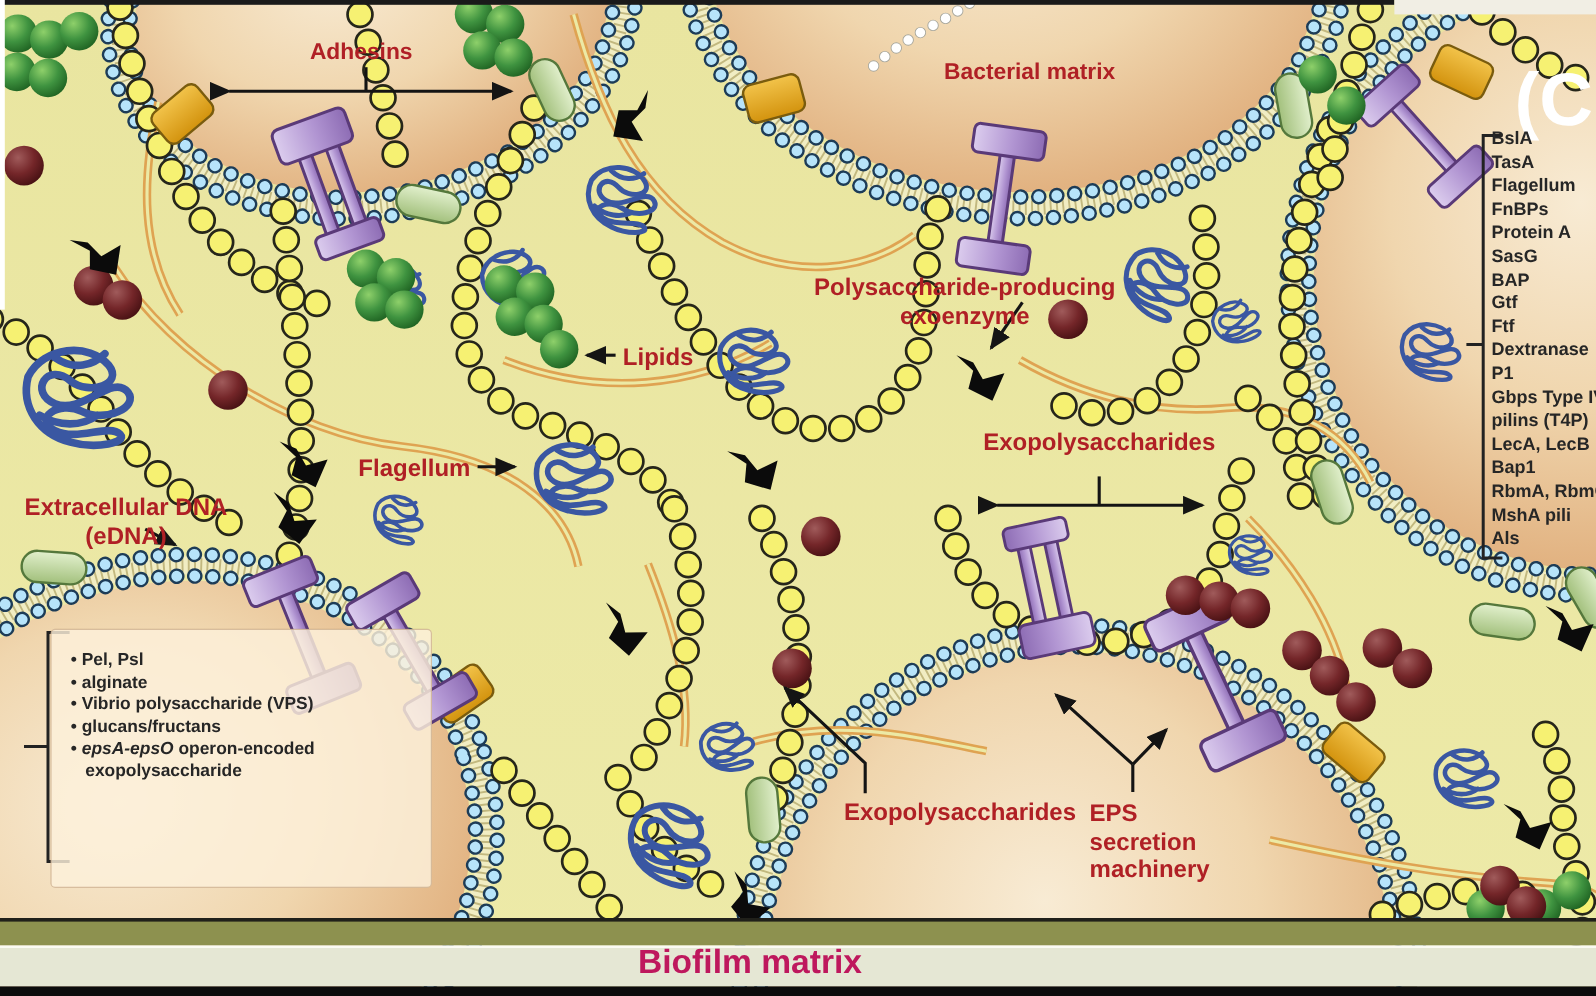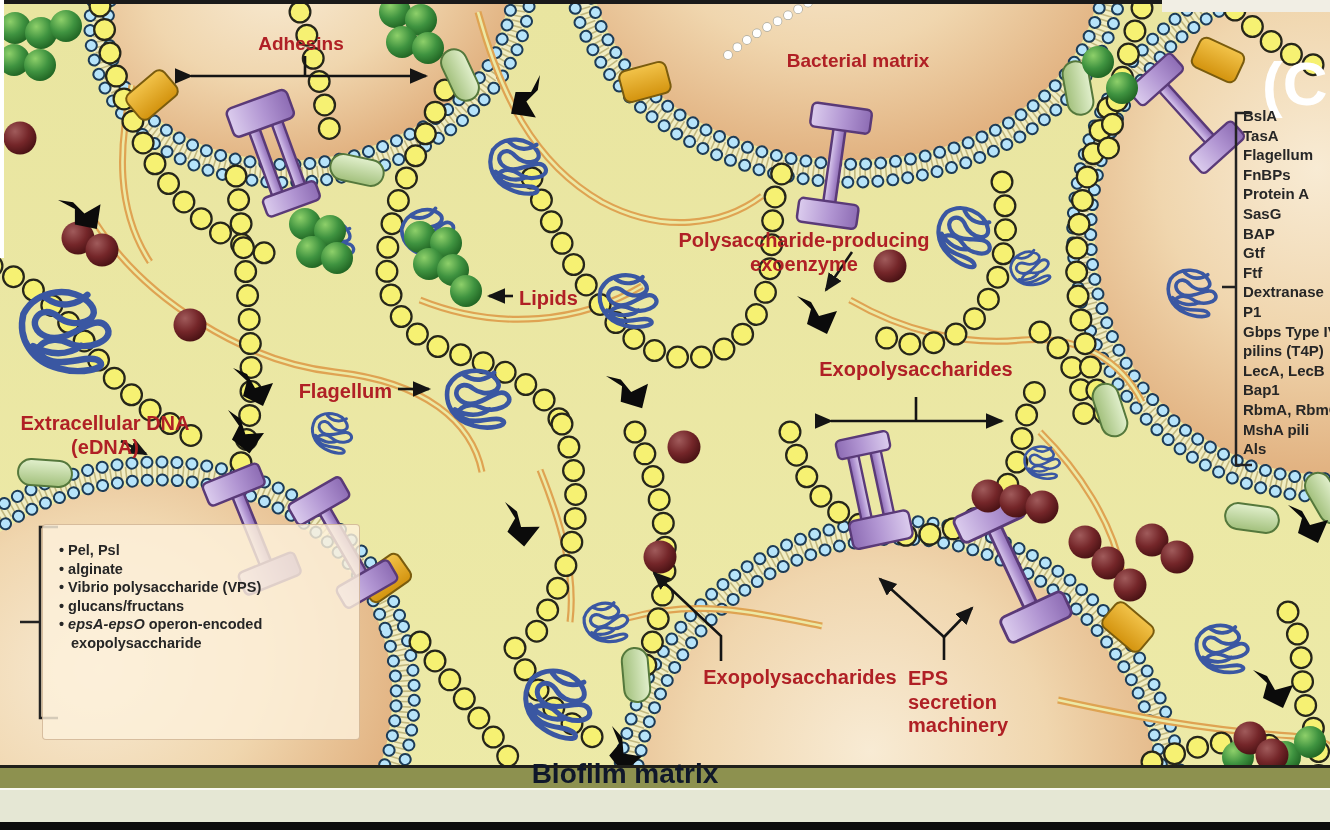--- a/index.html
+++ b/index.html
@@ -40,21 +40,21 @@
   .plist li{
     font-size:14.5px;font-weight:600;color:#262626;line-height:18.6px;
     padding-left:12px;text-indent:-12px;
   }
   .plist li::before{content:"• ";}
   .alist{position:absolute;left:1243px;top:106px;}
   .alist li{font-size:15px;font-weight:600;color:#262626;line-height:19.6px;white-space:nowrap;}
   
   .substrate{position:absolute;left:0;top:765px;width:1330px;height:23px;background:#8d914f;border-top:3px solid #20201a;box-sizing:border-box;}
   .banner{position:absolute;left:0;top:788px;width:1330px;height:34px;background:#e5e7d4;border-top:2px solid #fafaf2;box-sizing:border-box;}
-  .banner-text{position:absolute;left:625px;top:758px;transform:translateX(-50%);font-size:28px;font-weight:bold;color:#0f172a;white-space:nowrap;}
+  .banner-text{position:absolute;left:625px;top:786px;transform:translateX(-50%);font-size:28px;font-weight:bold;color:#be185d;white-space:nowrap;}
   .bottombar{position:absolute;left:0;top:822px;width:1330px;height:8px;background:#0c0c0c;}
   .topline{position:absolute;left:0;top:0;width:1162px;height:4px;background:#1a1a1a;}
   .topright-band{position:absolute;left:1162px;top:0;width:168px;height:12px;background:#f1eee4;}
   .leftsliver{position:absolute;left:0;top:0;width:4px;height:258px;background:#ffffff;}
 </style>
 </head>
 <body>
 
 <svg id="scene" width="1330" height="830" viewBox="0 0 1330 830">
   <defs>

